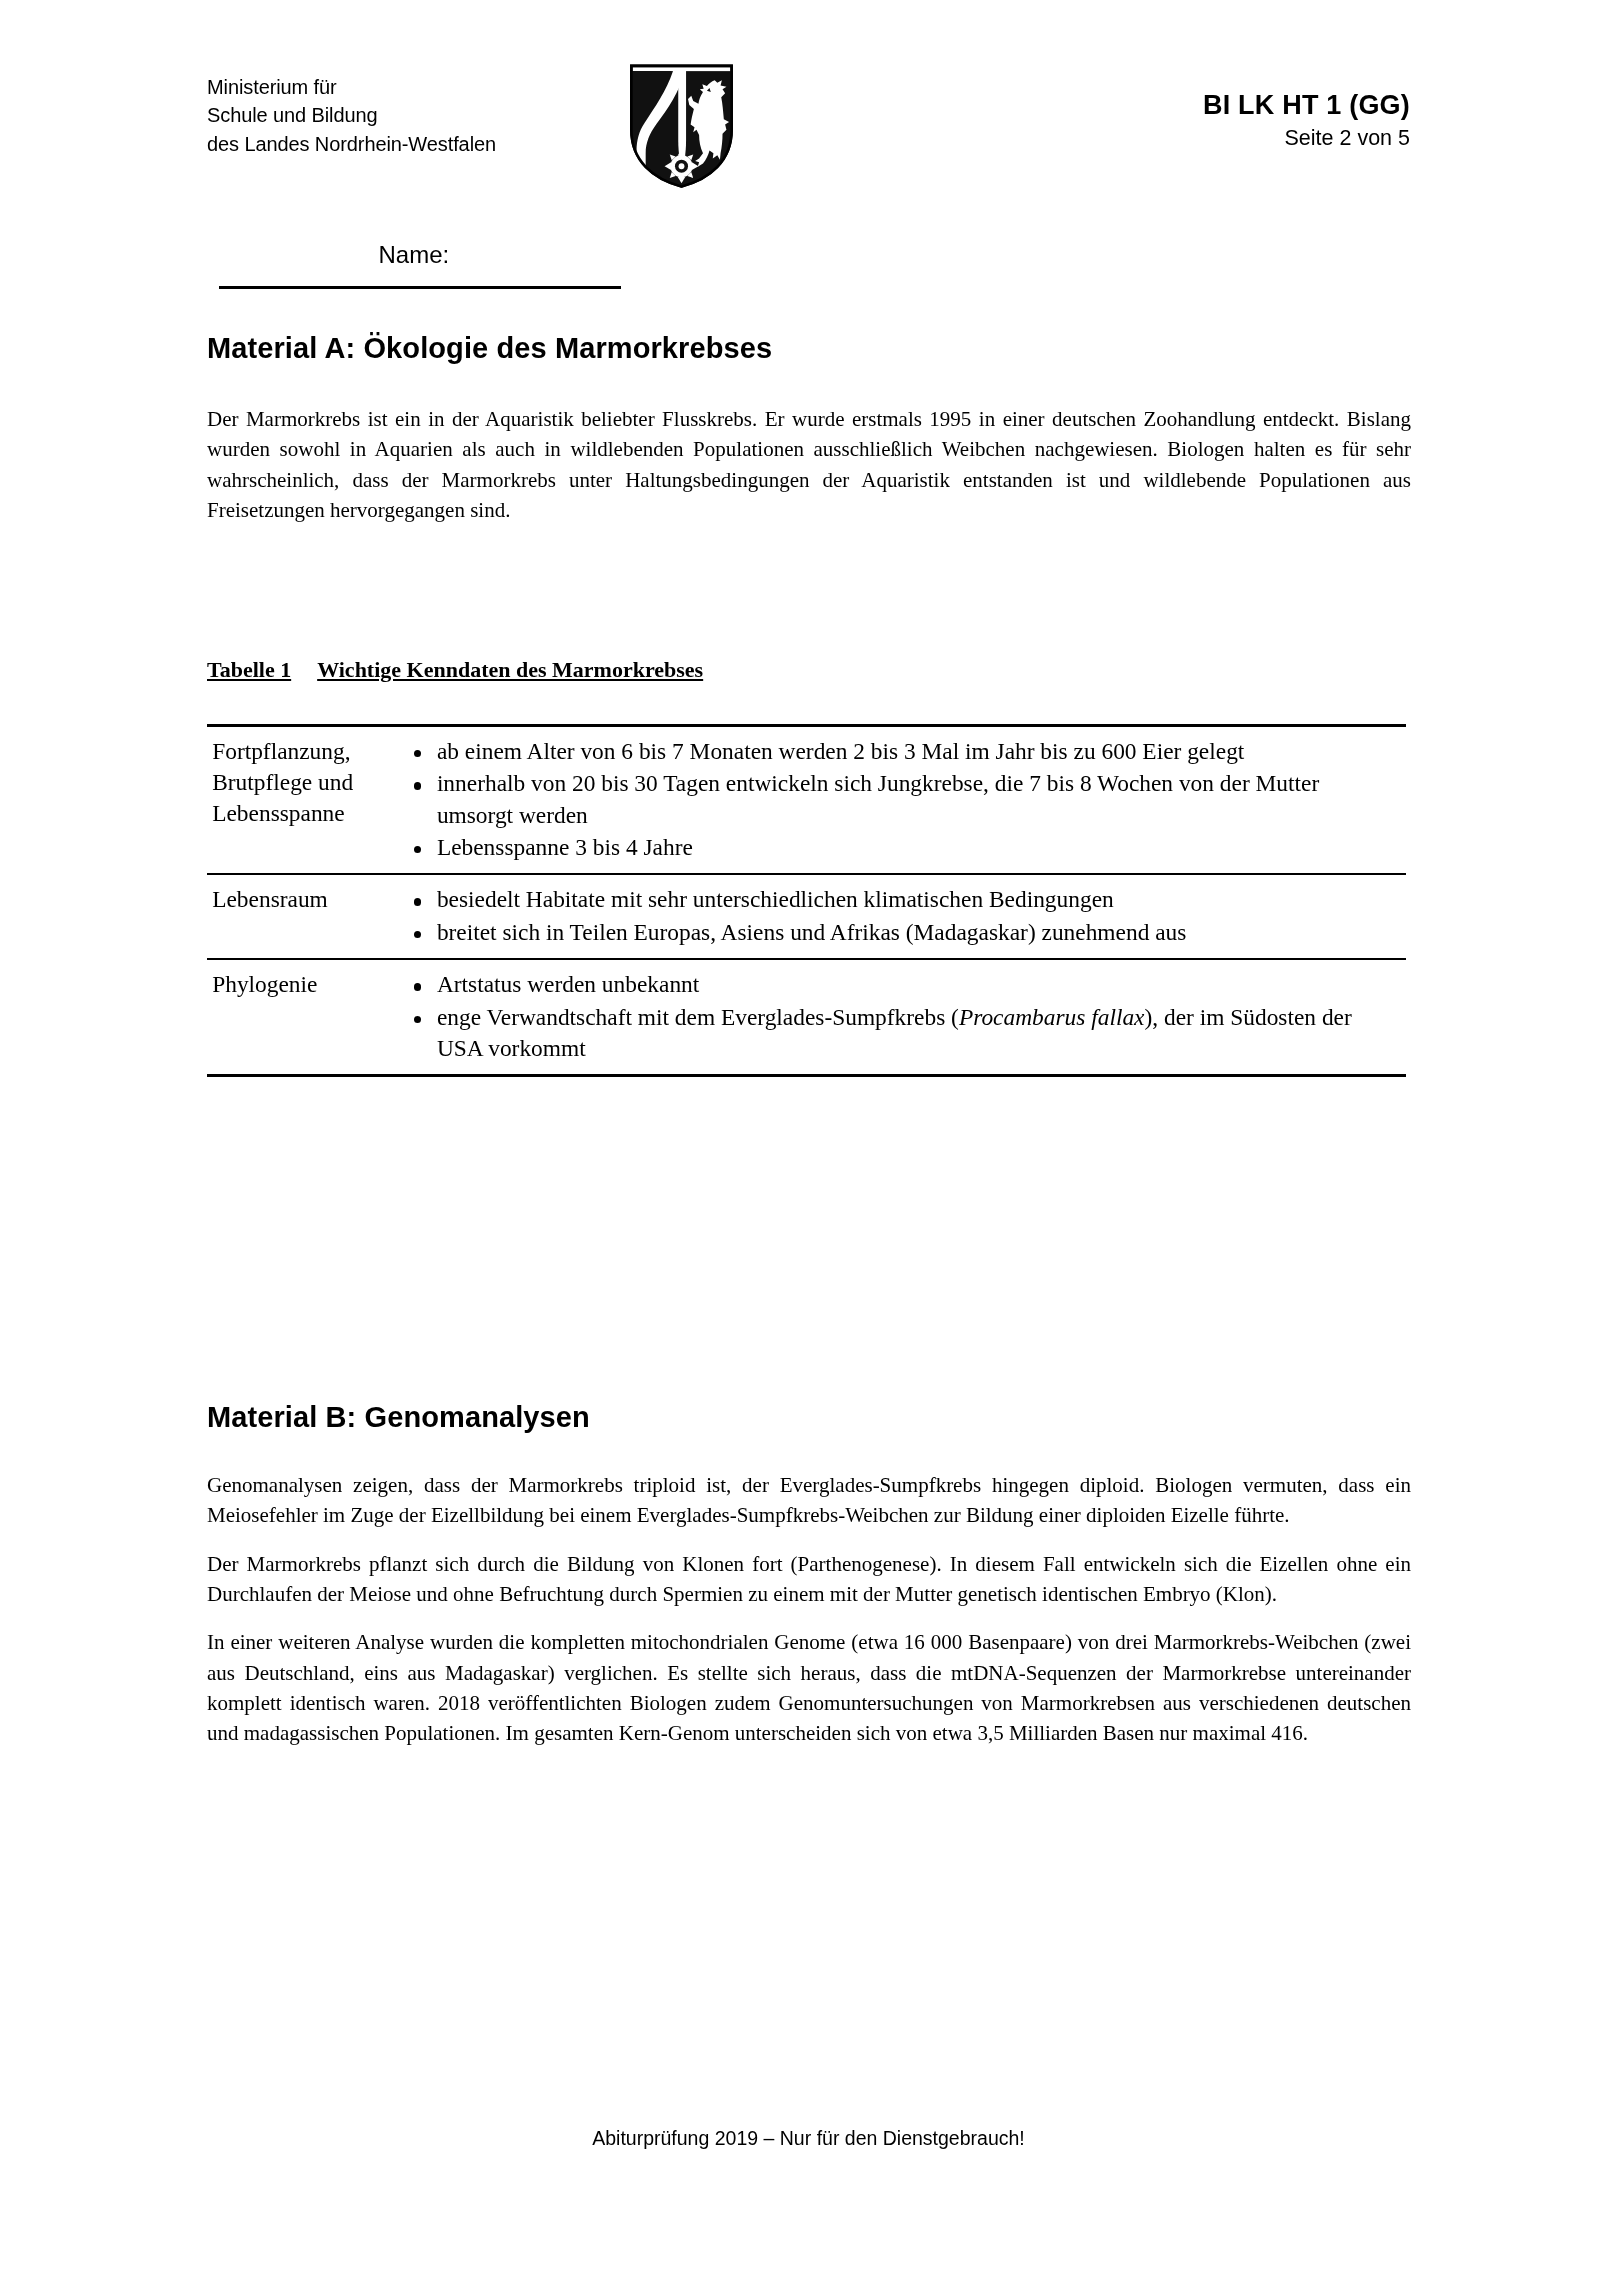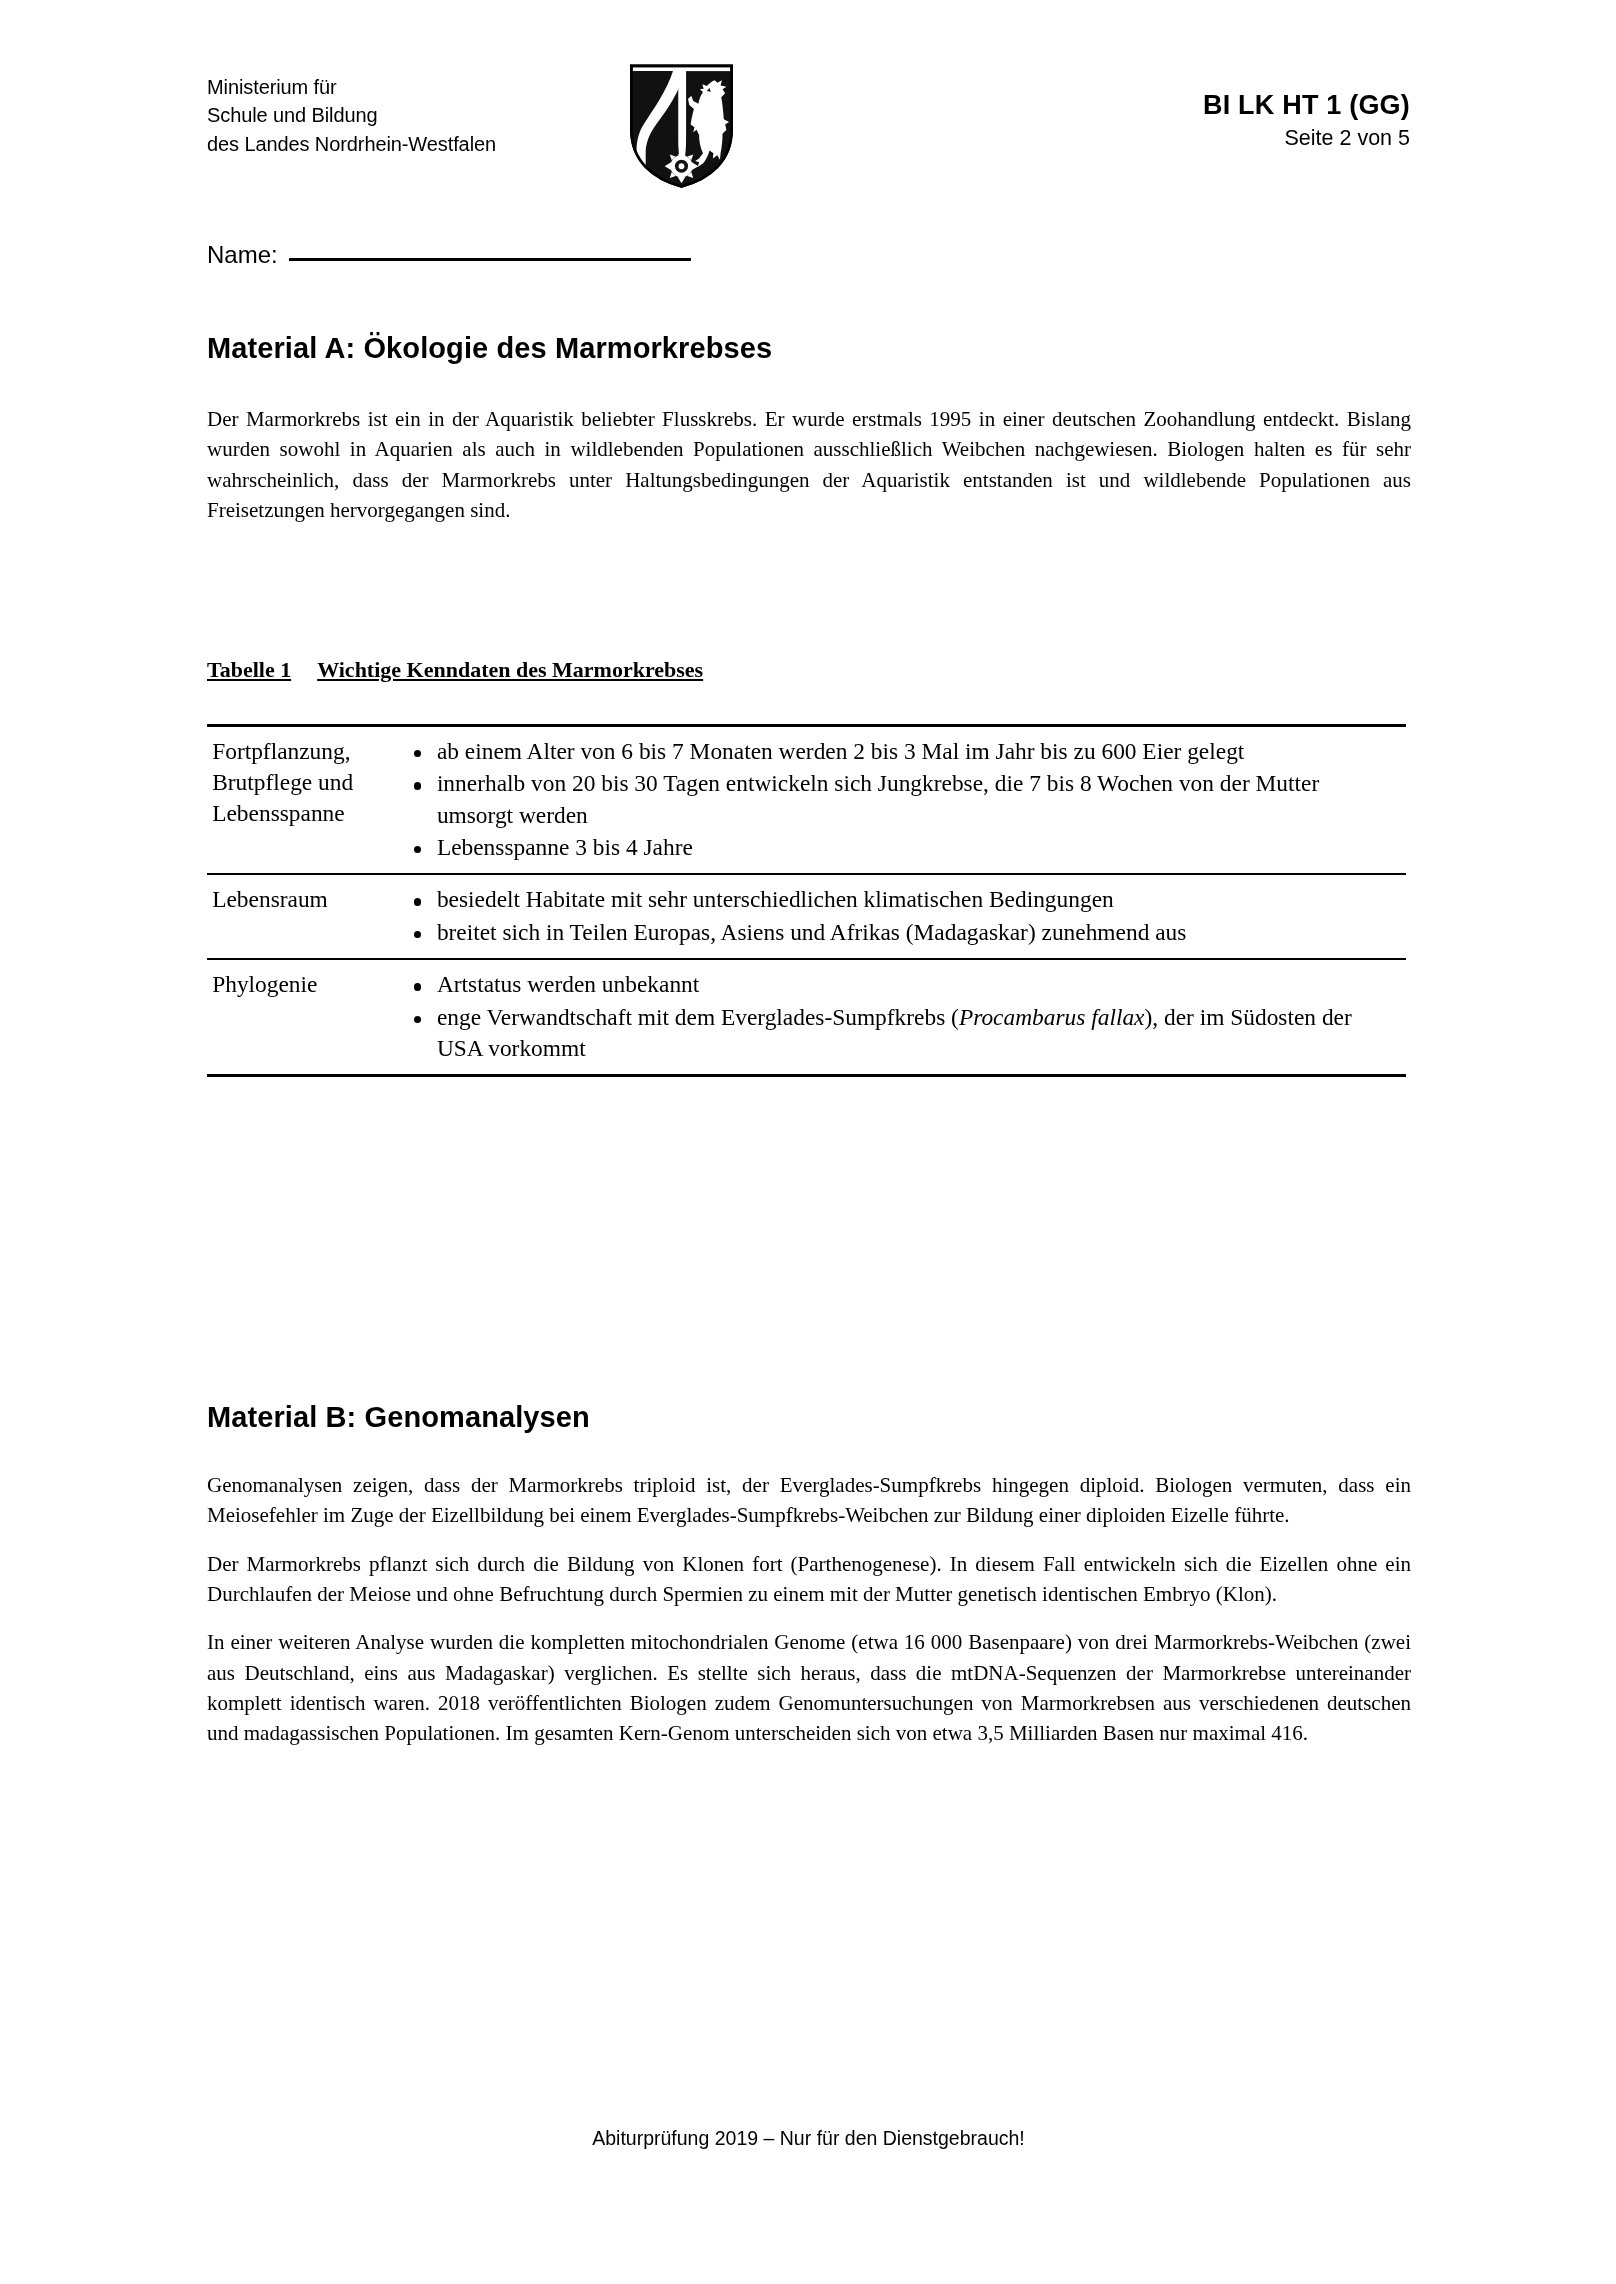--- a/index.html
+++ b/index.html
@@ -73,21 +73,22 @@
   }
 
   
   .name-row {
     position: absolute;
     left: 207px;
     top: 241px;
     font-family: "Liberation Sans", "DejaVu Sans", sans-serif;
     font-size: 24px;
     display: flex;
-    align-items: flex-start;
+    align-items: center;
+    flex-direction: column;
   }
   .name-label { white-space: nowrap; }
   .name-blank {
     display: inline-block;
     width: 402px;
     border-bottom: 3.3px solid #000;
     margin-left: 11.7px;
     height: 17px;
   }
 

